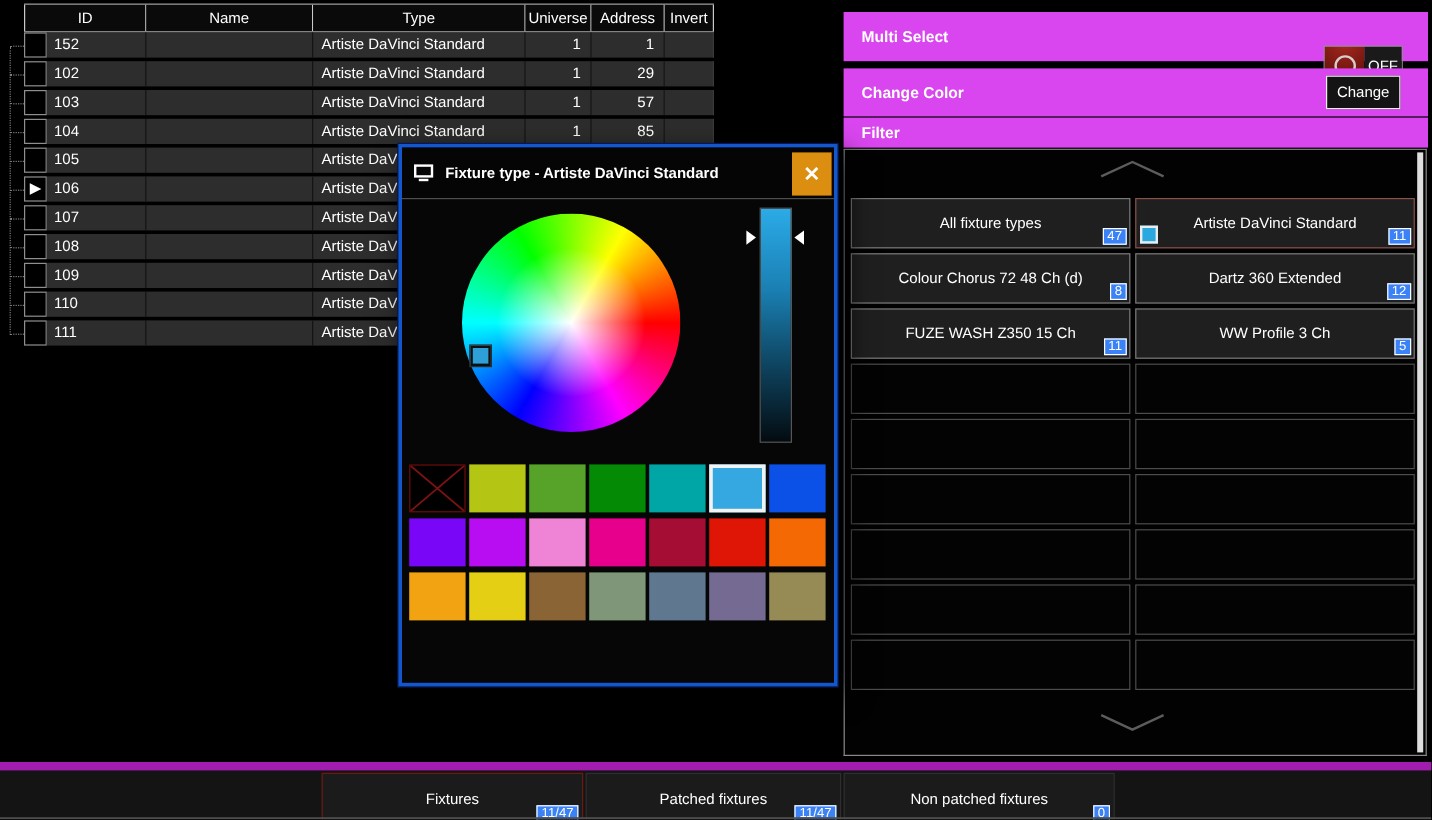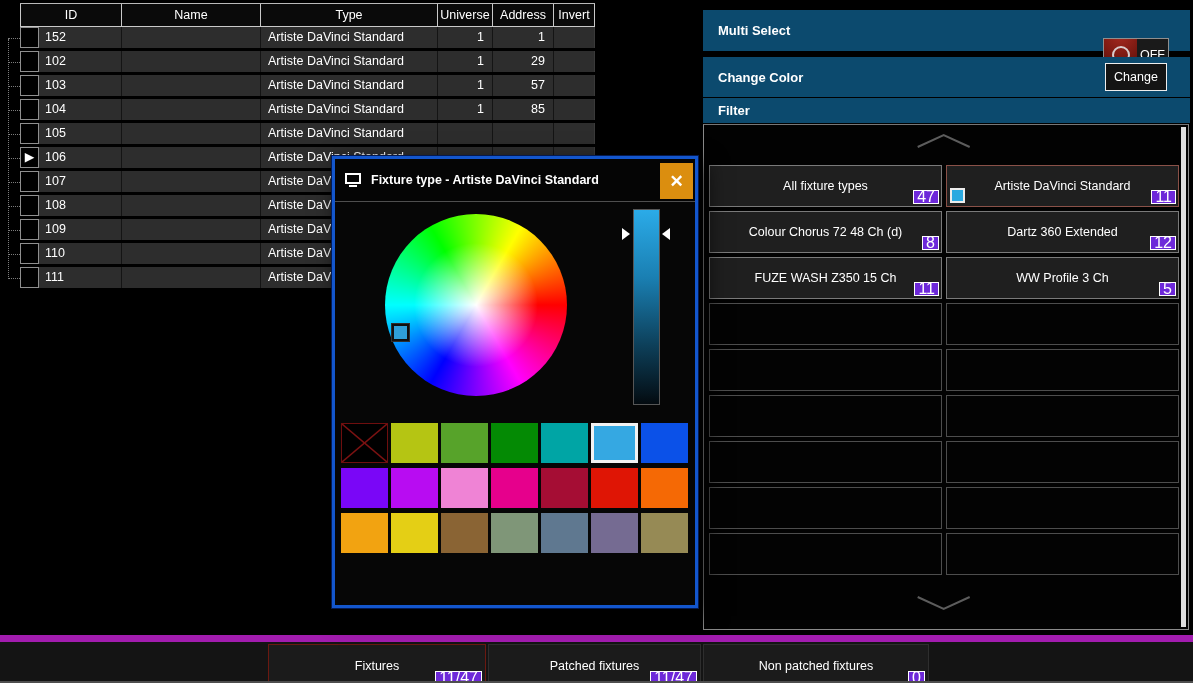--- a/index.html
+++ b/index.html
@@ -22,24 +22,24 @@
     font-size:12.5px; line-height:21px; white-space:nowrap; overflow:hidden; }
   .c-rowhdr { width:19px; background:#000 !important; border:1px solid #8f8f8f !important;
     display:flex; align-items:center; justify-content:center; font-size:8px; line-height:1; color:#fff; }
   .c-id{width:83px; padding-left:6px;} .c-name{width:139px;} .c-type{width:177px; padding-left:7px;}
   .c-uni{width:55px; text-align:right; padding-right:8px;} .c-addr{width:61px; text-align:right; padding-right:8px;}
   .c-inv{width:41px; border-right:1px solid #3a3a3a !important;}
   .tree-v { position:absolute; left:8px; top:39px; height:240px; width:0; border-left:1px dotted #7d7d7d; }
   .tree-stub { position:absolute; left:8px; width:12px; height:0; border-top:1px dotted #7d7d7d; }
   
   .red-grad { background:radial-gradient(130% 150% at 50% -15%, #a62a20 0%, #7d1a12 45%, #470b06 100%); }
-  .badge { position:absolute; right:2px; bottom:2px; border:1px solid #fff; background:#6d28d9;
-    font-size:16px; line-height:12px; padding:0 3px; color:#fff; }
-  
-  .prow { position:absolute; left:703px; width:487px; background:#0c4a6e; }
+  .badge { position:absolute; right:2px; bottom:2px; border:1px solid #fff; background:#3b82f6;
+    font-size:11px; line-height:12px; padding:0 3px; color:#fff; }
+  
+  .prow { position:absolute; left:703px; width:487px; background:#d946ef; }
   .prow-label { position:absolute; left:15px; top:0; bottom:0; display:flex; align-items:center;
     font-weight:bold; font-size:13px; }
   #row-multi { top:10px; height:41px; }
   .toggle { position:absolute; right:21px; top:5px; width:64px; height:31px;
     border:1px solid #8f8f8f; display:flex; box-sizing:content-box;margin-top:23px; }
   .toggle-ind { width:33px; display:flex; align-items:center; justify-content:center; }
   .toggle-ring { width:14px; height:14px; border:2px solid #d9cccc; border-radius:50%; display:block; }
   .toggle-state { flex:1; background:#1a1a1a; display:flex; align-items:center; justify-content:center; font-size:12.5px; }
   #row-change { top:57px; height:40px; }
   .change-btn { position:absolute; right:23px; top:6px; width:62px; height:28px;
@@ -66,21 +66,21 @@
   .bottombar::after { content:""; position:absolute; left:0; right:0; bottom:0; height:2px; background:#4e4e4e; }
   .btab { position:absolute; top:2px; height:43px; background:#1b1b1b; border:1px solid #2e2e2e;
     box-sizing:border-box; display:flex; align-items:center; justify-content:center; font-size:12.5px; }
   #btab-fixtures { left:268px; width:218px; border-color:#6b1911; }
   #btab-patched { left:488px; width:213px; }
   #btab-nonpatched { left:703px; width:226px; }
   .btab .badge { right:3px; bottom:1px; }
   
   .dialog { position:absolute; left:332px; top:120px; width:366px; height:452px; box-sizing:border-box;
     border:3px solid #1356cd; background:#060606; z-index:20;
-    box-shadow:0 0 0 1px #041a52, 6px 8px 22px rgba(0,0,0,0.85);margin-top:36px; }
+    box-shadow:0 0 0 1px #041a52, 6px 8px 22px rgba(0,0,0,0.85); }
   .dlg-title { position:absolute; left:0; top:0; right:0; height:42px; background:#050505;
     border-bottom:1px solid #4e4e4e; }
   .disp-icon { position:absolute; left:10px; top:14px; width:16px; }
   .disp-screen { display:block; width:12px; height:7px; border:2px solid #fff; }
   .disp-base { display:block; width:8px; height:2px; background:#fff; margin:1px auto 0; }
   .dlg-title-text { position:absolute; left:36px; top:0; height:42px; display:flex; align-items:center;
     font-weight:bold; font-size:12.5px; }
   .dlg-close { position:absolute; right:2px; top:4px; width:33px; height:36px; background:#db8e0f;
     color:#fff; font-size:17px; font-weight:bold; display:flex; align-items:center; justify-content:center; }
   .wheel { position:absolute; left:50px; top:55px; width:182px; height:182px; border-radius:50%;

